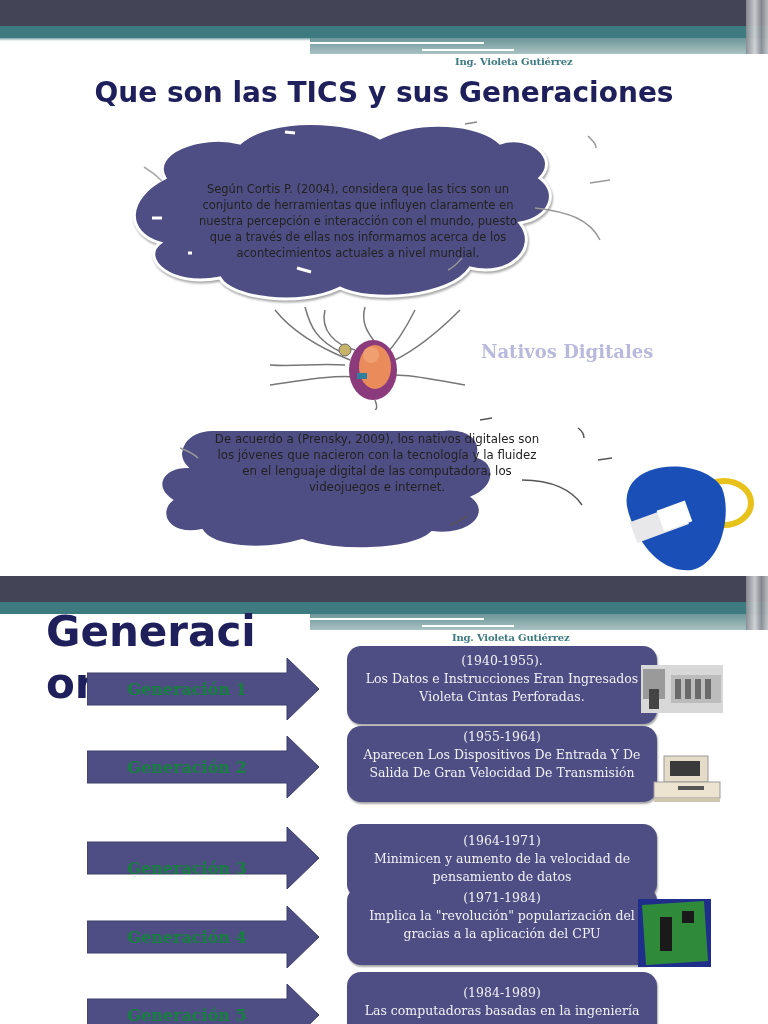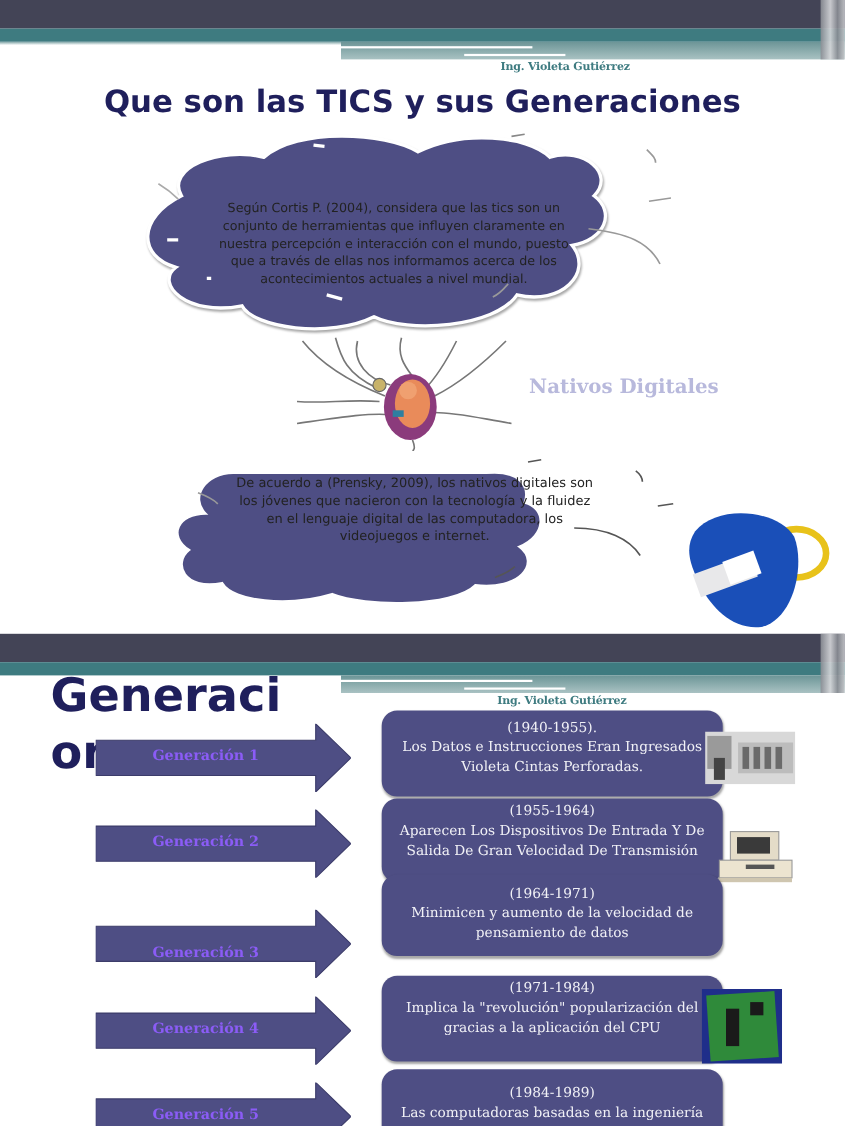--- a/index.html
+++ b/index.html
@@ -23,21 +23,21 @@
   .title1 { position:absolute; left:0; width:768px; top:76px; text-align:center; font-family:"DejaVu Sans", sans-serif; font-weight:bold; font-size:28px; color:#1f1f5c; }
 
   .cloud { position:absolute; }
   .cloud-text { position:absolute; font-family:"DejaVu Sans", sans-serif; font-size:11.5px; line-height:16px; color:#222; text-align:center; }
 
   .nativos { position:absolute; left:481px; top:341px; font-family:"DejaVu Serif", serif; font-weight:bold; font-size:18px; color:#b8b9dc; }
 
   .title2 { position:absolute; left:46px; top:30px; font-family:"DejaVu Sans", sans-serif; font-weight:bold; font-size:42px; line-height:52px; color:#1f1f5c; width:230px; word-break:break-all; }
 
   .arrow { position:absolute; left:87px; width:232px; height:62px; }
-  .arrow-label { position:absolute; left:87px; width:200px; text-align:center; font-family:"DejaVu Serif", serif; font-weight:bold; font-size:13px; color:#8b5cf6; }
+  .arrow-label { position:absolute; left:87px; width:200px; text-align:center; font-family:"DejaVu Serif", serif; font-weight:bold; font-size:16px; color:#15803d; }
 
   .gen-box { position:absolute; left:347px; width:310px; background:#4e4e84; border-radius:14px; box-shadow:1px 2px 2px rgba(0,0,0,.35); color:#f1f1f6; font-family:"DejaVu Serif", serif; font-size:12.5px; line-height:18px; text-align:center; }
   .gen-box .yrs { display:block; }
 
   .photo { position:absolute; }
 </style>
 </head>
 <body>
 
 <div class="slide" id="slide1">
@@ -155,21 +155,21 @@
     <rect x="20" y="7" width="30" height="15" fill="#3a3a3a"></rect>
     <rect x="4" y="28" width="66" height="16" fill="#ece4d0" stroke="#999"></rect>
     <rect x="28" y="32" width="26" height="4" fill="#555"></rect>
     <rect x="4" y="44" width="66" height="4" fill="#cfc6b0"></rect>
   </svg>
 
   <svg class="arrow" style="top:251px;" viewBox="0 0 232 62">
     <polygon points="0,15 200,15 200,0 232,31 200,62 200,47 0,47" fill="#4e4e84" stroke="#3c3c6a" stroke-width="1"></polygon>
   </svg>
   <div class="arrow-label" style="top:283px;">Generación 3</div>
-  <div class="gen-box" style="top:219px; height:66px; padding-top:8px;">
+  <div class="gen-box" style="top:248px; height:66px; padding-top:8px;">
     <span class="yrs">(1964-1971)</span>
     <span>Minimicen y aumento de la velocidad de pensamiento de datos</span>
   </div>
 
   <svg class="arrow" style="top:330px;" viewBox="0 0 232 62">
     <polygon points="0,15 200,15 200,0 232,31 200,62 200,47 0,47" fill="#4e4e84" stroke="#3c3c6a" stroke-width="1"></polygon>
   </svg>
   <div class="arrow-label" style="top:352px;text-align:center;">Generación 4</div>
   <div class="gen-box" style="top:311px; height:76px; padding-top:2px;">
     <span class="yrs">(1971-1984)</span>

